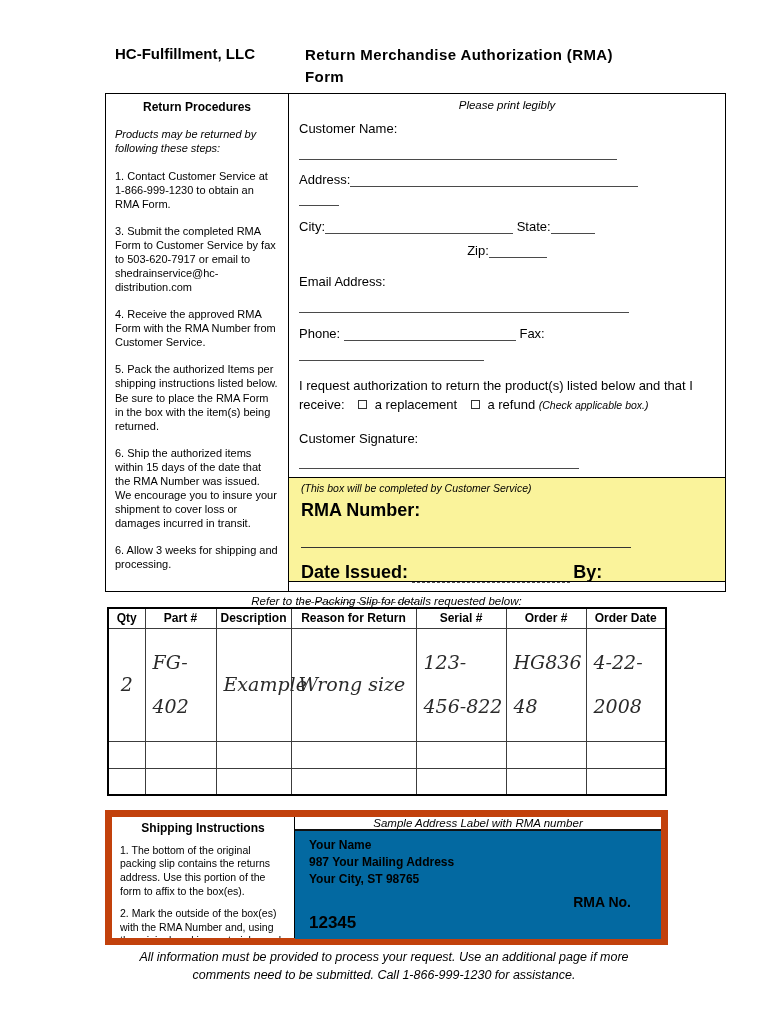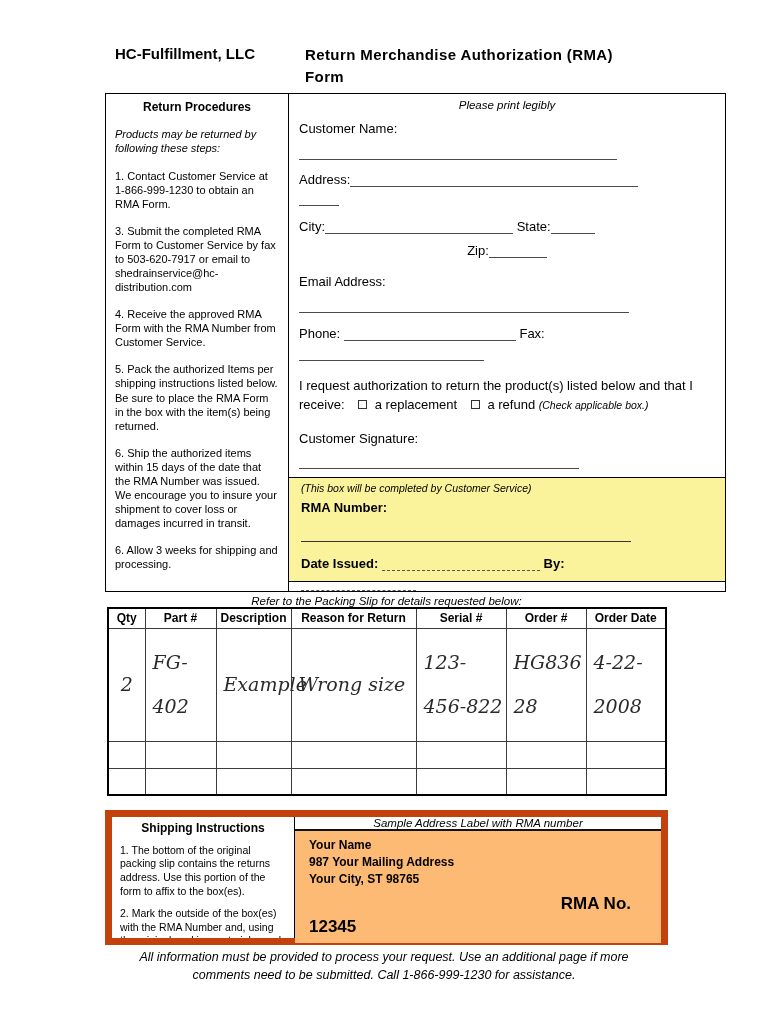--- a/index.html
+++ b/index.html
@@ -27,21 +27,21 @@
   .f-row { margin-top:9px; }
   .lbl { display:inline; }
 
   .request-para { margin-top:16px; font-size:13px; line-height:1.45; }
   .cb { display:inline-block; width:9px; height:9px; border:1px solid #333; margin:0 4px 0 10px; }
   .check-note { font-style:italic; font-size:10.5px; }
 
   .cs-box { position:absolute; left:0; right:0; bottom:9px; height:105px; background:#faf39b;
             border-top:1px solid #000; border-bottom:1px solid #000; padding:4px 12px; }
   .cs-caption { font-style:italic; font-size:10.5px; text-align:left; margin-bottom:6px; }
-  .cs-box .b { font-weight:bold; font-size:13px; }
+  .cs-box .b { font-weight:bold; font-size:18px; }
   .dashline { display:inline-block; border-bottom:1.5px dashed #555; height:12px; vertical-align:bottom; }
 
   
   .table-caption { position:absolute; left:105px; top:595px; width:563px; text-align:center;
                    font-style:italic; font-size:11.5px; }
   table.items { position:absolute; left:107px; top:607px; border-collapse:collapse;
                 table-layout:fixed; width:558px; }
   table.items th, table.items td { border:1px solid #3c3c3c; }
   table.items { border:2px solid #000; }
   table.items th { font-size:12px; font-weight:bold; height:20px; text-align:center; }
@@ -54,23 +54,23 @@
   
   .bottom-box { position:absolute; left:105px; top:810px; width:563px; height:135px;
                 border:7px solid #c2410c; display:flex; }
   .ship-col { width:183px; border-right:1px solid #000; padding:4px 8px; font-size:10.5px;
               line-height:1.3; overflow:hidden; }
   .ship-col h3 { font-size:12px; text-align:center; margin-bottom:7px; }
   .ship-col p { margin-bottom:9px; }
   .label-col { flex:1; display:flex; flex-direction:column; }
   .label-caption { height:27px; display:flex; align-items:center; justify-content:center;
                    font-style:italic; font-size:11.5px; border-bottom:2px solid #111; }
-  .label-body { flex:1; background:#fdba74; padding:6px 14px; font-weight:bold; }
+  .label-body { flex:1; background:#0369a1; padding:6px 14px; font-weight:bold; }
   .label-body .addr { font-size:12px; line-height:1.4; }
-  .rma-no { font-size:17px; text-align:right; margin-top:7px; margin-right:16px; }
+  .rma-no { font-size:14px; text-align:right; margin-top:7px; margin-right:16px; }
   .rma-val { font-size:17px; margin-top:3px; }
 
   .footer { position:absolute; left:0; top:948px; width:100%; text-align:center;
             font-style:italic; font-size:12.5px; line-height:1.45; }
 </style>
 </head>
 <body>
 
 <div class="page">
 
@@ -185,21 +185,21 @@
     </tr>
     <tr class="bigrow">
       <td class="hand center">2</td>
       <td class="hand">FG-
 402</td>
       <td class="hand">Example</td>
       <td class="hand">Wrong size</td>
       <td class="hand">123-
 456-822</td>
       <td class="hand">HG836
-28</td>
+48</td>
       <td class="hand">4-22-
 2008</td>
     </tr>
     <tr class="emptyrow">
       <td></td>
           <td></td>
       <td></td>
           <td></td>
       <td></td>
           <td></td>

